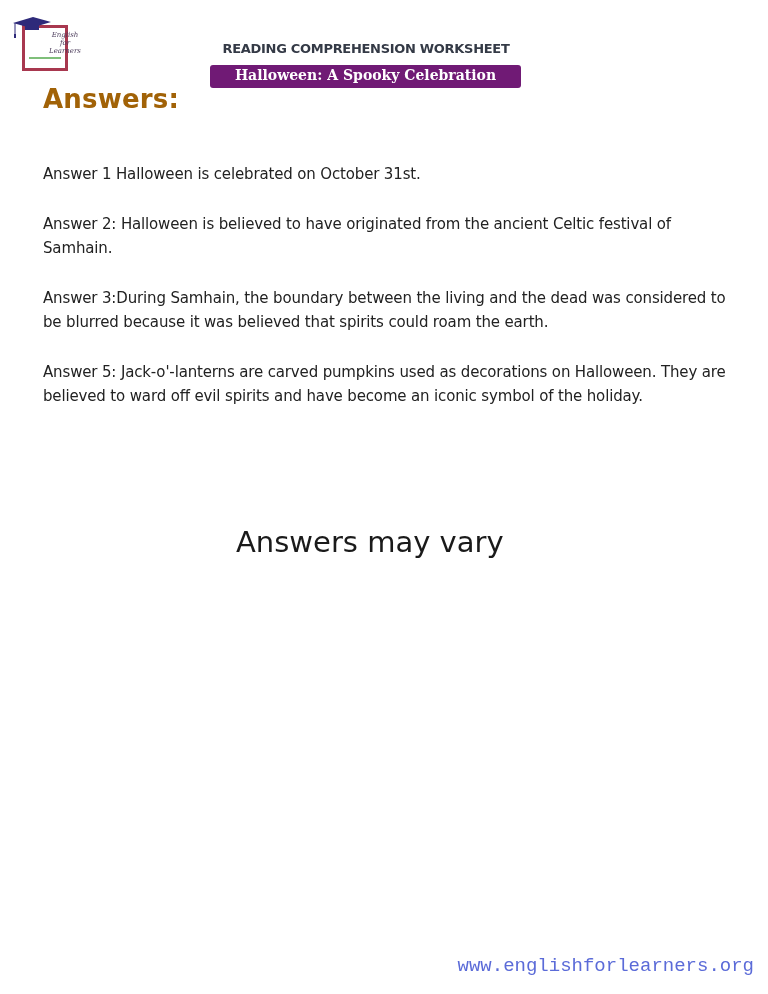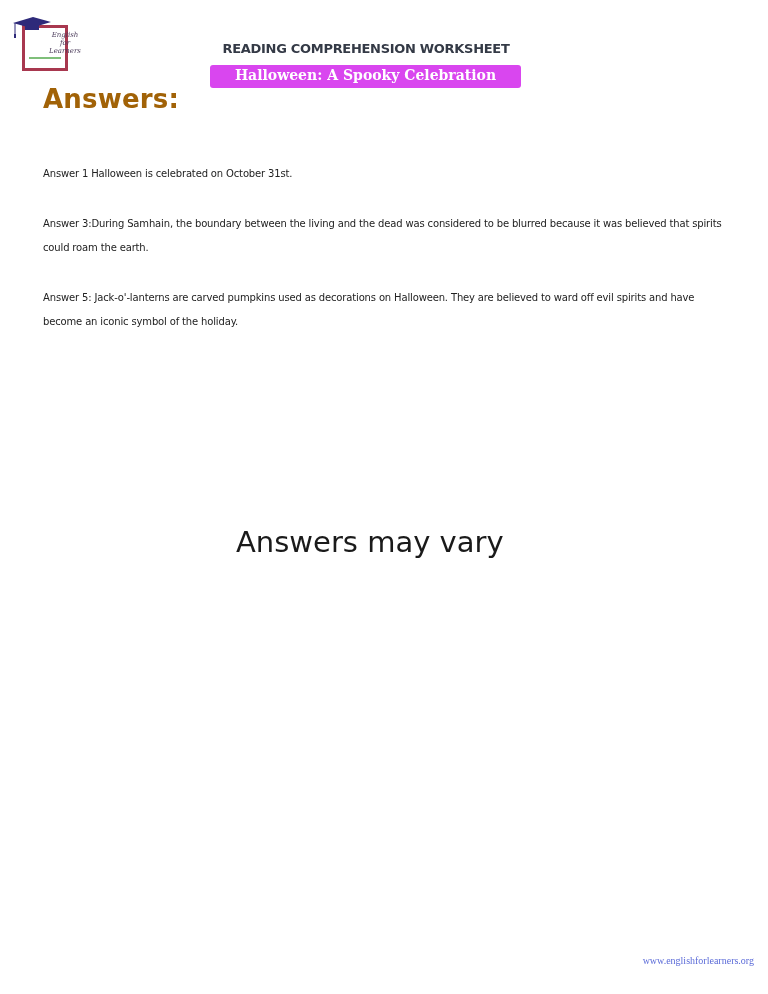--- a/index.html
+++ b/index.html
@@ -3,26 +3,26 @@
   <meta charset="utf-8">
   <style>
     html, body { margin: 0; padding: 0; background: #ffffff; }
     body { width: 768px; height: 994px; position: relative; overflow: hidden; font-family: "Liberation Sans", sans-serif; color: #1c1c1c; }
     .logo { position: absolute; left: 11px; top: 15px; width: 56px; height: 56px; }
     .logo-frame { position: absolute; left: 11px; top: 10px; width: 40px; height: 40px; border: 3px solid #a8384f; background: #fff; }
     .logo-text { position: absolute; left: 14px; top: 16px; width: 40px; font-family: "DejaVu Serif", serif; font-style: italic; font-size: 7px; line-height: 8px; color: #4a3a5a; text-align: center; margin-left: 20px; }
     .logo-sub { position: absolute; left: 18px; top: 42px; width: 32px; height: 2px; background: #7fbf7a; }
     .cap { position: absolute; left: 0; top: 0; }
     .header-title { position: absolute; left: 0; width: 732px; top: 41px; text-align: center; font-family: "DejaVu Sans", sans-serif; font-weight: bold; font-size: 13px; letter-spacing: -0.3px; color: #343a46; }
-    .header-sub { position: absolute; left: 210px; top: 65px; width: 311px; height: 23px; background: #d946ef; border-radius: 3px; color: #ffffff; font-family: "DejaVu Serif", serif; font-weight: bold; font-size: 14px; line-height: 21px; text-align: center; }
+    .header-sub { position: absolute; left: 210px; top: 65px; width: 311px; height: 23px; background: #701a75; border-radius: 3px; color: #ffffff; font-family: "DejaVu Serif", serif; font-weight: bold; font-size: 14px; line-height: 21px; text-align: center; }
     .section-title { position: absolute; left: 43px; top: 84px; font-family: "DejaVu Sans", sans-serif; font-weight: bold; font-size: 26px; color: #a16207; letter-spacing: 0.2px; }
     .answers { position: absolute; left: 43px; top: 162px; width: 690px; }
-    .answer { font-family: "DejaVu Sans", sans-serif; font-size: 10px; line-height: 24.5px; color: #222; margin: 0 0 25px 0; letter-spacing: -0.15px; }
+    .answer { font-family: "DejaVu Sans", sans-serif; font-size: 15px; line-height: 24.5px; color: #222; margin: 0 0 25px 0; letter-spacing: -0.15px; }
     .vary { position: absolute; left: 236px; top: 525px; font-family: "DejaVu Sans", sans-serif; font-size: 29px; color: #1a1a1a; }
-    .footer-url { position: absolute; right: 14px; top: 955px; font-family: Liberation Serif, serif; font-size: 10px; color: #5b6bd8; }
+    .footer-url { position: absolute; right: 14px; top: 955px; font-family: Liberation Mono, monospace; font-size: 19px; color: #5b6bd8; }
   </style>
 </head>
 <body>
 
 <div class="logo">
   <div class="logo-frame"></div>
   <div class="logo-text">
     <div>English</div>
     <div>for</div>
     <div>Learners</div>
@@ -36,19 +36,20 @@
   </svg>
 </div>
 
 <div class="header-title">READING COMPREHENSION WORKSHEET</div>
 <div class="header-sub">Halloween: A Spooky Celebration</div>
 
 <div class="section-title">Answers:</div>
 
 <div class="answers">
   <p class="answer">Answer 1 Halloween is celebrated on October 31st.</p>
+  <p class="answer">Answer 2: Halloween is believed to have originated from the ancient Celtic festival of Samhain.</p>
   <p class="answer">Answer 3:During Samhain, the boundary between the living and the dead was considered to be blurred because it was believed that spirits could roam the earth.</p>
   <p class="answer">Answer 5: Jack-o'-lanterns are carved pumpkins used as decorations on Halloween. They are believed to ward off evil spirits and have become an iconic symbol of the holiday.</p>
 </div>
 
 <div class="vary">Answers may vary</div>
 
 <div class="footer-url">www.englishforlearners.org</div>
 
 </body></html>

